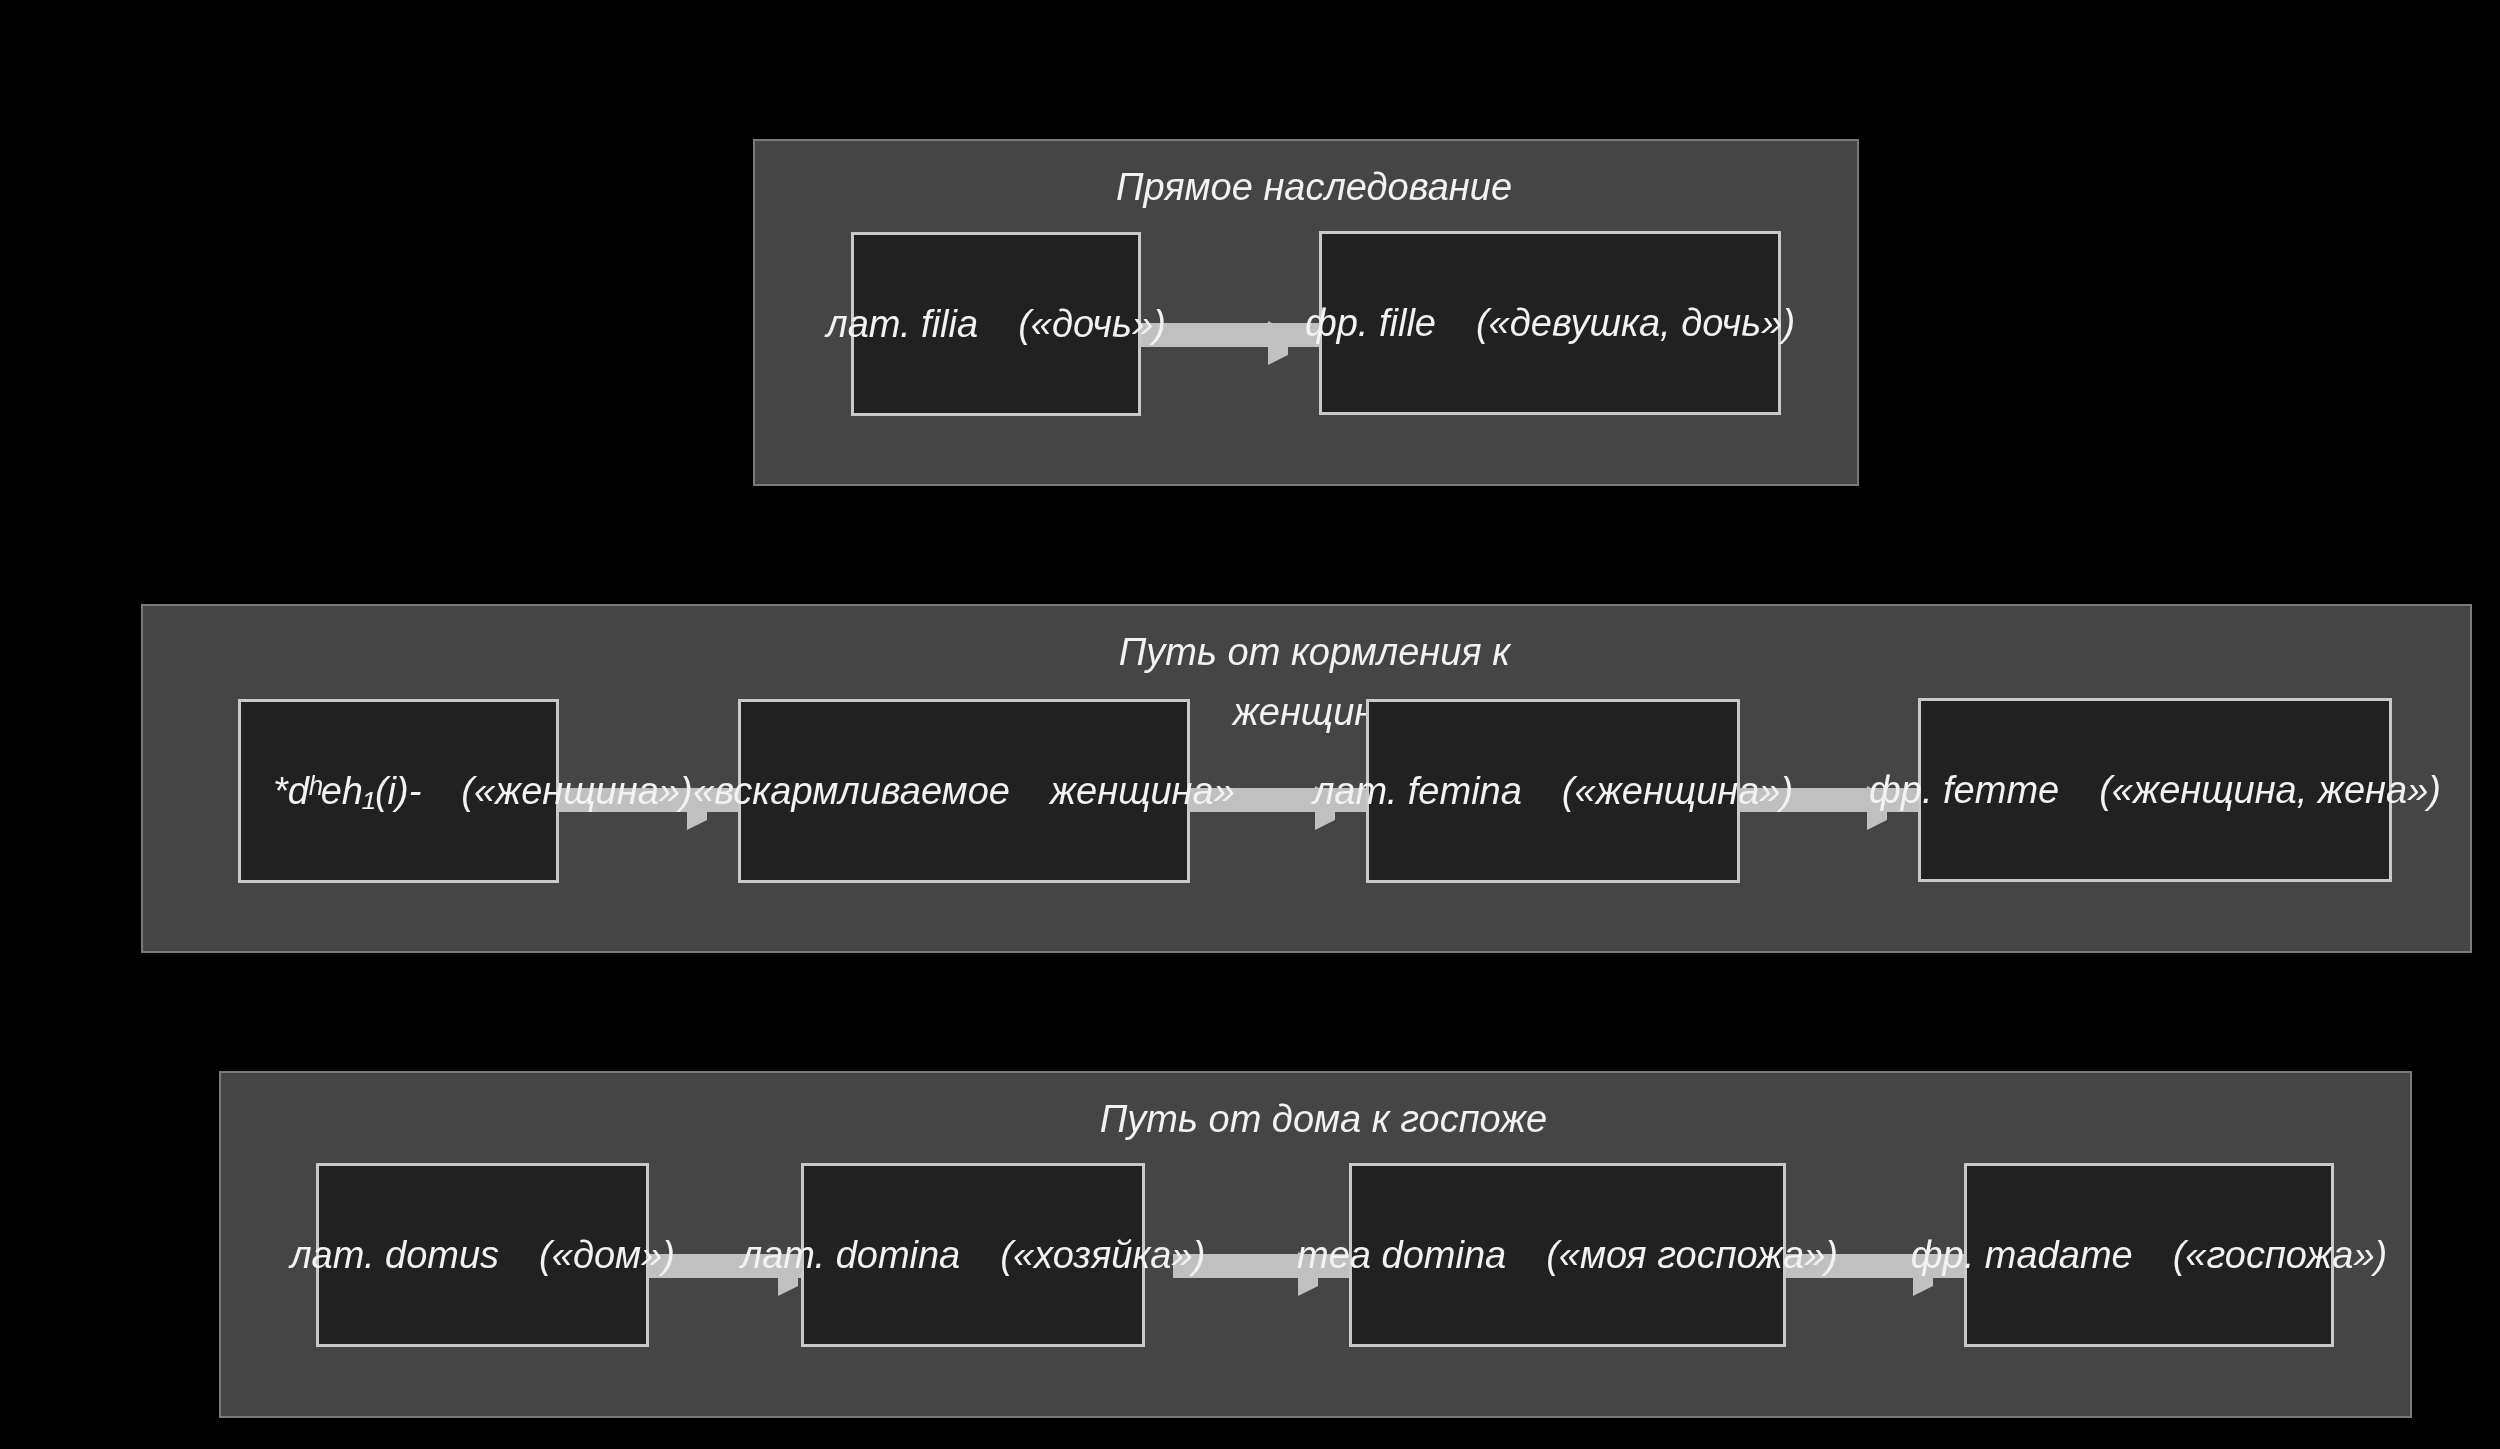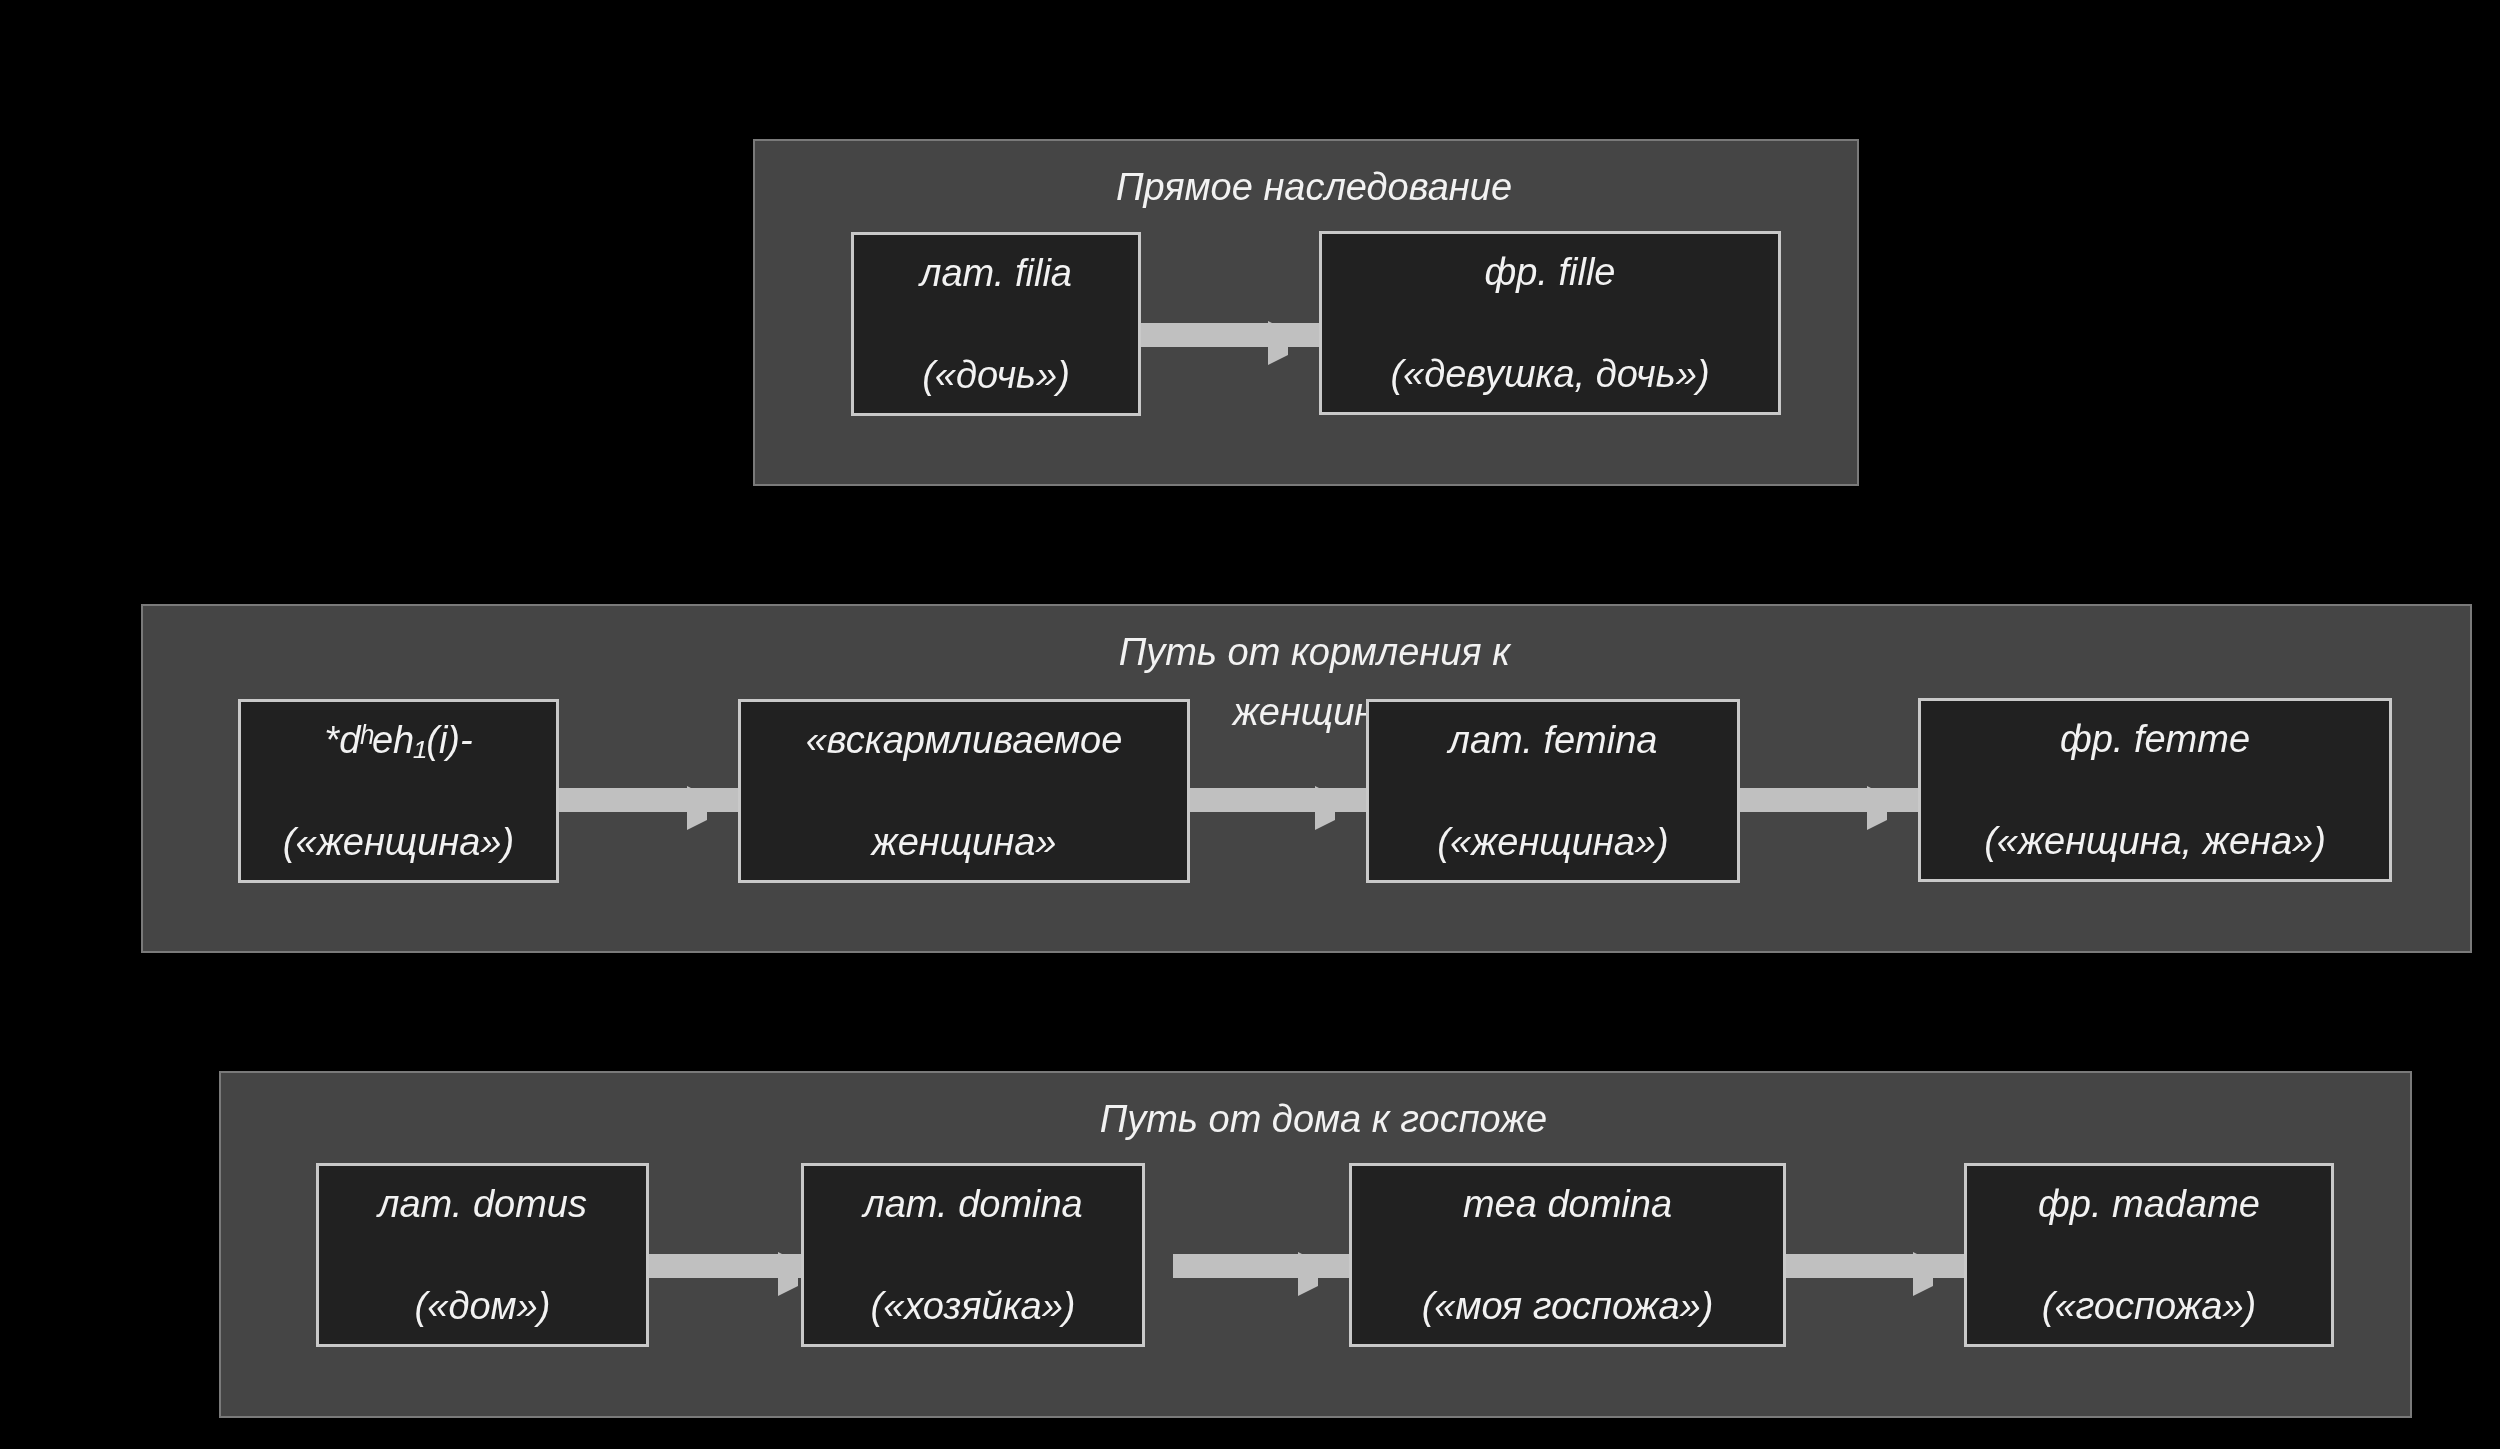--- a/index.html
+++ b/index.html
@@ -44,21 +44,21 @@
   .cluster-title.wrap {
     width: 420px;
     white-space: normal;
   }
   .node {
     position: absolute;
     height: 184px;
     background: var(--node_bg);
     border: 3px solid var(--node_border);
     display: flex;
-    flex-direction: column;
+    flex-direction: row;
     align-items: center;
     justify-content: center;
     text-align: center;
     z-index: 2;
   }
   .node .line {
     font-size: 38px;
     line-height: 62px;
     white-space: nowrap;
   }
@@ -109,21 +109,21 @@
     <div class="arrow" style="left:408px; top:174px; width:179px;">
       <span class="arrowhead"></span>
     </div>
     <div class="arrow" style="left:1039px; top:174px; width:176px;">
       <span class="arrowhead"></span>
     </div>
     <div class="arrow" style="left:1589px; top:174px; width:178px;">
       <span class="arrowhead"></span>
     </div>
 
-    <div class="node" style="left:87px; top:85px; width:321px;">
+    <div class="node" style="left:87px; top:85px; width:321px;justify-content:space-between;">
       <div class="line">*dʰeh₁(i)-</div>
       <div class="line">(«женщина»)</div>
     </div>
 
     <div class="node" style="left:587px; top:85px; width:452px;">
       <div class="line">«вскармливаемое</div>
       <div class="line">женщина»</div>
     </div>
 
     <div class="node" style="left:1215px; top:85px; width:374px;">

